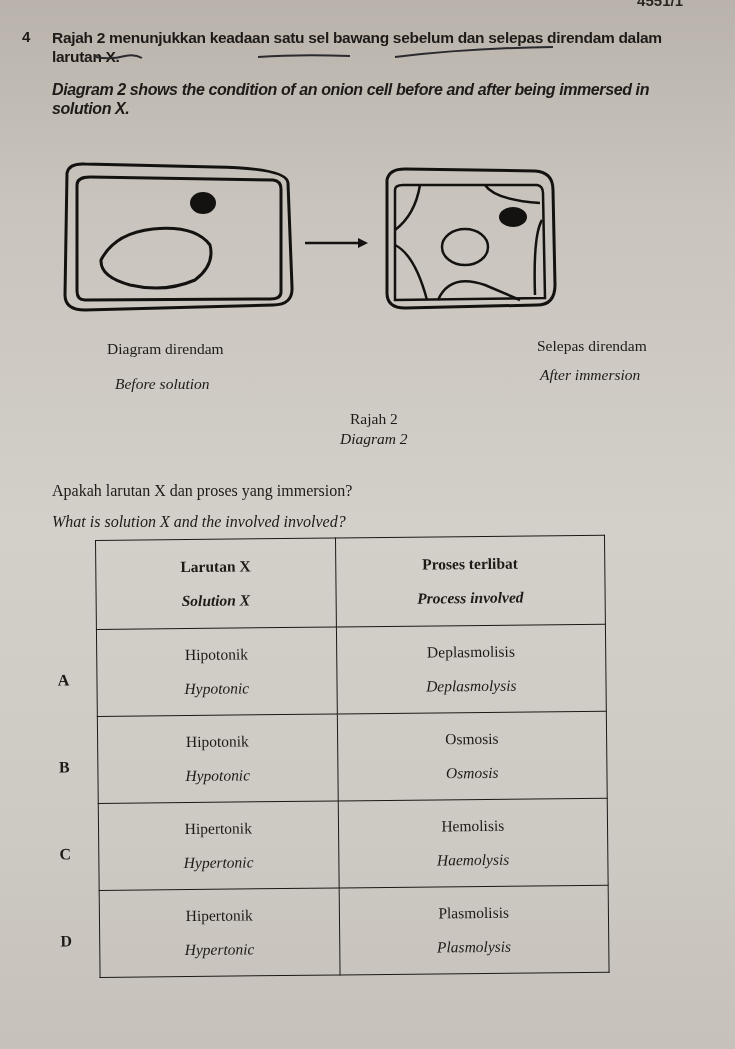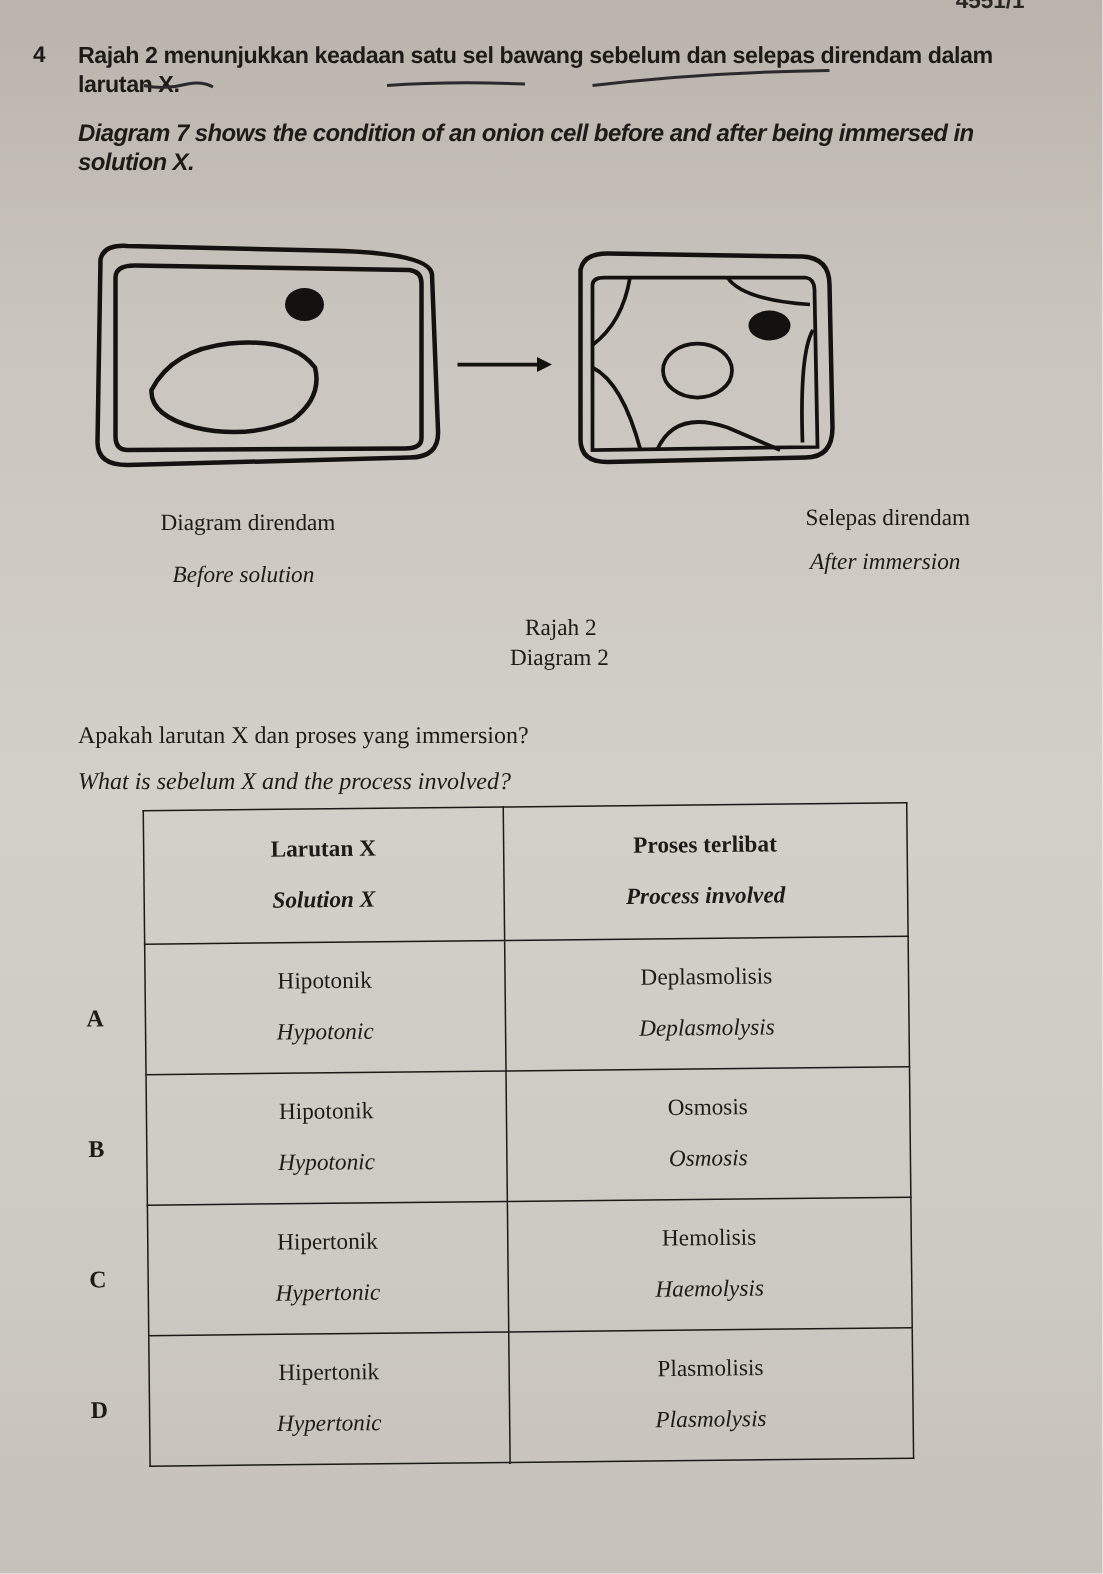--- a/index.html
+++ b/index.html
@@ -30,21 +30,21 @@
       font-size: 16px; font-style: italic; font-weight: bold; line-height: 19px;
       font-family: "Liberation Sans", sans-serif; letter-spacing: -0.4px;
     }
     .diagram { position: absolute; left: 55px; top: 155px; }
     .label { position: absolute; font-size: 15.5px; }
     .lbl-before-ms { left: 107px; top: 340px; }
     .lbl-before-en { left: 115px; top: 375px; font-style: italic; }
     .lbl-after-ms { left: 537px; top: 337px; }
     .lbl-after-en { left: 540px; top: 366px; font-style: italic; text-align: right; }
     .caption-ms { left: 350px; top: 410px; text-align: center; }
-    .caption-en { left: 340px; top: 430px; }
+    .caption-en { left: 340px; top: 430px; font-style: italic; }
     .ask-ms { left: 52px; top: 482px; font-size: 16px; }
     .ask-en { left: 52px; top: 513px; font-size: 16px; font-style: italic; }
 
     .options {
       position: absolute; left: 95px; top: 540px;
       transform: rotate(-0.6deg); transform-origin: top left;
     }
     table.opt-table {
       border-collapse: collapse;
       width: 510px;
@@ -66,21 +66,21 @@
     }
     .row-wrap { position: relative; }
   </style>
 </head>
 <body>
 
 <div class="page-code">4551/1</div>
 
 <div class="q-number">4</div>
 <div class="q-text-ms">Rajah 2 menunjukkan keadaan satu sel bawang sebelum dan selepas direndam dalam larutan X.</div>
-<div class="q-text-en">Diagram 7 shows the condition of an onion cell before and after being immersed in solution X.</div>
+<div class="q-text-en">Diagram 2 shows the condition of an onion cell before and after being immersed in solution X.</div>
 
 <svg style="position:absolute;left:0;top:0" width="735" height="80">
   <path d="M96 57 Q110 60 125 56 Q135 54 142 58" stroke="#2b2a2e" stroke-width="2" fill="none"></path>
   <path d="M258 57 Q300 54 350 56" stroke="#2b2a2e" stroke-width="2" fill="none"></path>
   <path d="M395 57 Q470 48 553 47" stroke="#2b2a2e" stroke-width="2" fill="none"></path>
 </svg>
 
 <svg class="diagram" width="680" height="180" viewBox="0 0 680 180">
 
   <g>
@@ -109,21 +109,21 @@
 </svg>
 
 <div class="label lbl-before-ms">Diagram direndam</div>
 <div class="label lbl-before-en">Before solution</div>
 <div class="label lbl-after-ms">Selepas direndam</div>
 <div class="label lbl-after-en">After immersion</div>
 <div class="label caption-ms">Rajah 2</div>
 <div class="label caption-en">Diagram 2</div>
 
 <div class="label ask-ms">Apakah larutan X dan proses yang immersion?</div>
-<div class="label ask-en">What is sebelum X and the process involved?</div>
+<div class="label ask-en">What is solution X and the involved involved?</div>
 
 <div class="options">
   <table class="opt-table">
     <tbody>
         <tr class="head">
       <td class="c1">
         <div>Larutan X</div>
         <div class="ital">Solution X</div>
       </td>
       <td class="c2">

